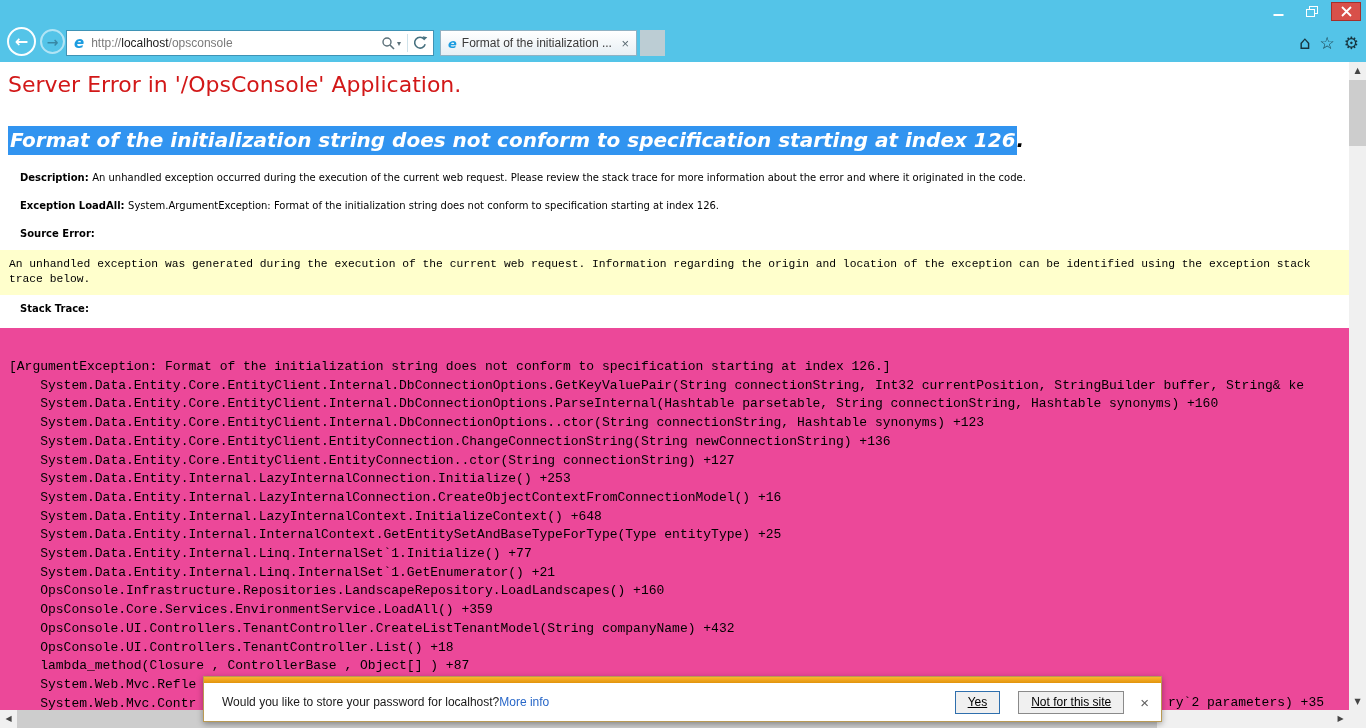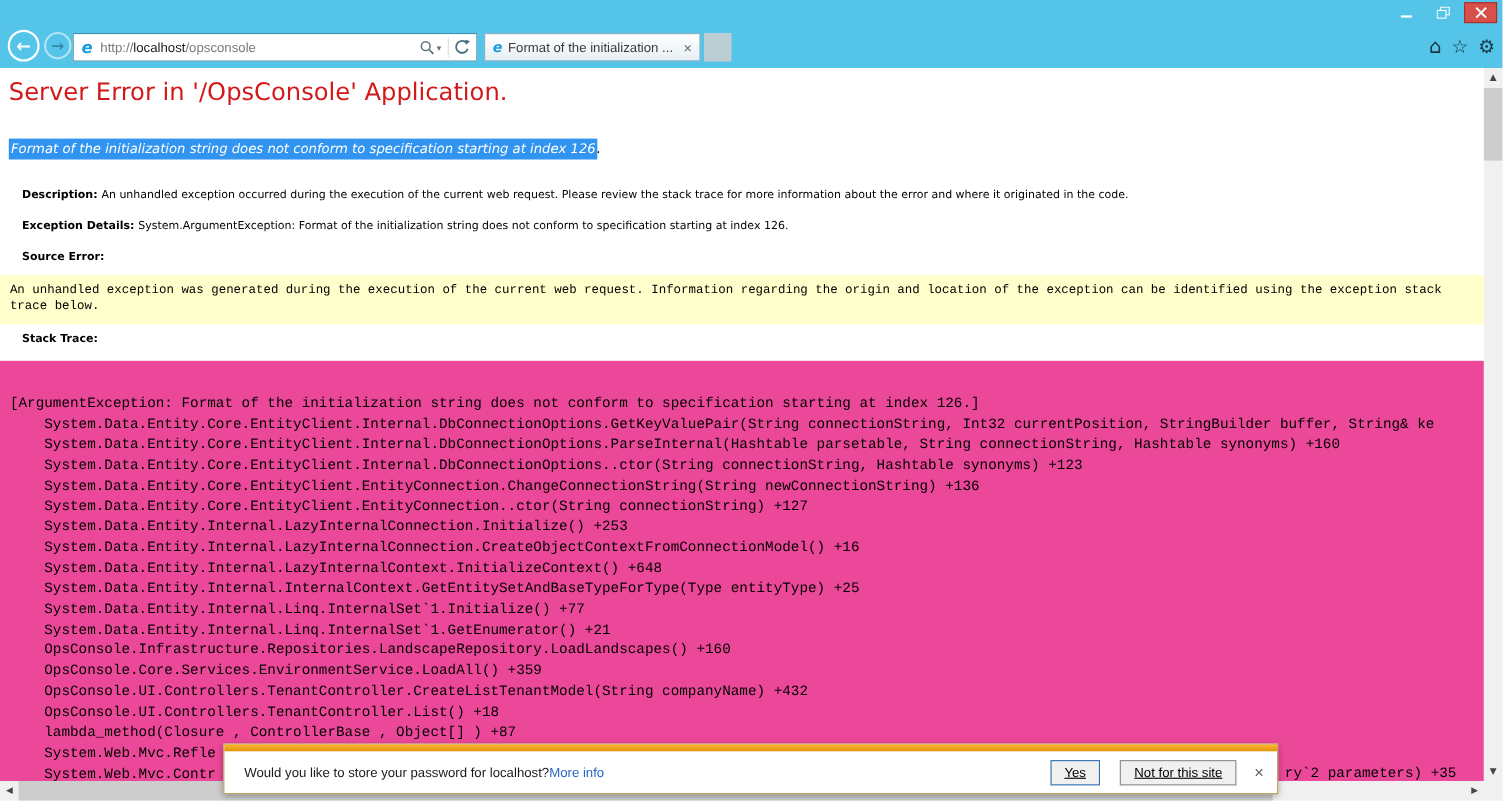--- a/index.html
+++ b/index.html
@@ -37,21 +37,21 @@
   .newtab { position:absolute; left:640px; top:30px; width:25px; height:26px; background:#bccdd4; }
 
   .chrome-icons { position:absolute; right:7px; top:28px; height:30px; display:flex; align-items:center; }
   .ci { font-family:"DejaVu Sans", sans-serif; color:#17353f; margin-left:9px; line-height:1; }
   .ci.home { font-size:18px; } .ci.star { font-size:17px; } .ci.gear { font-size:17px; }
 
   
   .page { position:absolute; left:0; top:62px; width:1349px; height:648px; background:#fff;
           overflow:hidden; font-family:"DejaVu Sans", sans-serif; }
   .h1 { position:absolute; left:8px; top:10px; font-size:22px; font-weight:normal; color:#d21818; white-space:nowrap; }
-  .h2 { position:absolute; left:8px; top:66px; font-size:12px; font-weight:normal; font-style:italic; color:#000; white-space:nowrap; }
+  .h2 { position:absolute; left:8px; top:66px; font-size:20px; font-weight:bold; font-style:italic; color:#000; white-space:nowrap; }
   .h2 .sel { background:#3194f0; color:#fff; padding:2px 1px 3px 2px; }
   .meta { position:absolute; left:20px; font-size:10px; color:#000; white-space:nowrap; }
   .desc   { top:110px; } .exc { top:138px; } .srclbl { top:166px; } .stklbl { top:241px; }
   .codebox1 { position:absolute; left:0; top:188px; width:1349px; background:#ffffcc;
               padding:7px 8px 9px 9px; font-family:"Liberation Mono", monospace;
               font-size:11.3px; line-height:14.5px; white-space:pre-wrap; color:#000; }
   .codebox2 { position:absolute; left:0; top:266px; width:1349px; height:382px; background:#ec4899;
               padding:30px 0 0 9px; font-family:"Liberation Mono", monospace;
               font-size:13px; line-height:18.7px; white-space:pre; overflow:hidden; color:#000; }
   .fragment { position:absolute; left:1168px; top:632px; font-family:"Liberation Mono", monospace;
@@ -146,21 +146,21 @@
     </div>
   </div>
 
   <div class="page">
     <div class="h1">Server Error in '/OpsConsole' Application.</div>
 
     <div class="h2"><span class="sel">Format of the initialization string does not conform to specification starting at index 126</span><span>.</span></div>
 
     <div class="meta desc"><b>Description: </b><span>An unhandled exception occurred during the execution of the current web request. Please review the stack trace for more information about the error and where it originated in the code.</span></div>
 
-    <div class="meta exc"><b>Exception Details: </b><span>System.ArgumentException: Format of the initialization string does not conform to specification starting at index 126.</span></div>
+    <div class="meta exc"><b>Exception LoadAll: </b><span>System.ArgumentException: Format of the initialization string does not conform to specification starting at index 126.</span></div>
 
     <div class="meta srclbl"><b>Source Error:</b></div>
 
     <div class="codebox1">An unhandled exception was generated during the execution of the current web request. Information regarding the origin and location of the exception can be identified using the exception stack trace below.</div>
 
     <div class="meta stklbl"><b>Stack Trace:</b></div>
 
     <pre class="codebox2">[ArgumentException: Format of the initialization string does not conform to specification starting at index 126.]
     System.Data.Entity.Core.EntityClient.Internal.DbConnectionOptions.GetKeyValuePair(String connectionString, Int32 currentPosition, StringBuilder buffer, String&amp; ke
     System.Data.Entity.Core.EntityClient.Internal.DbConnectionOptions.ParseInternal(Hashtable parsetable, String connectionString, Hashtable synonyms) +160

